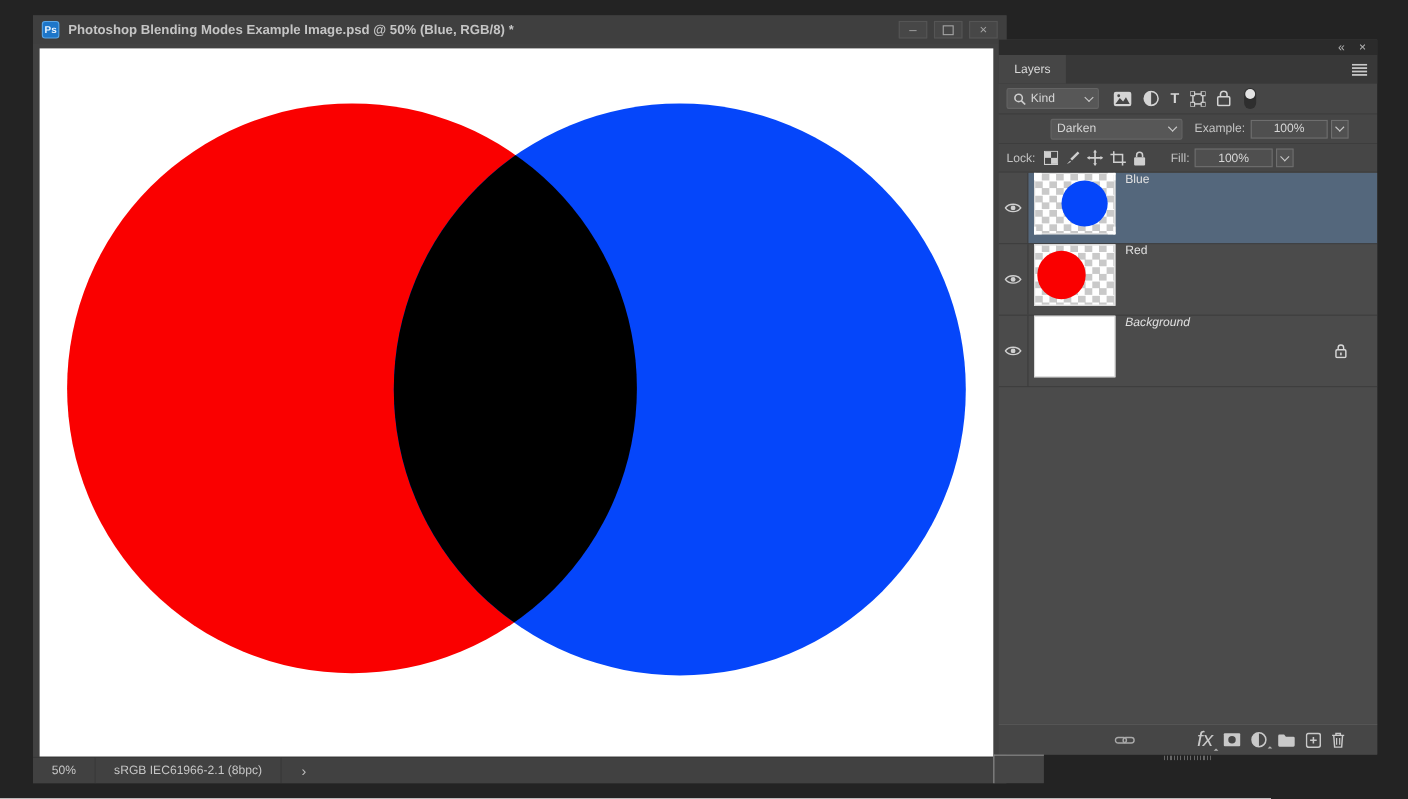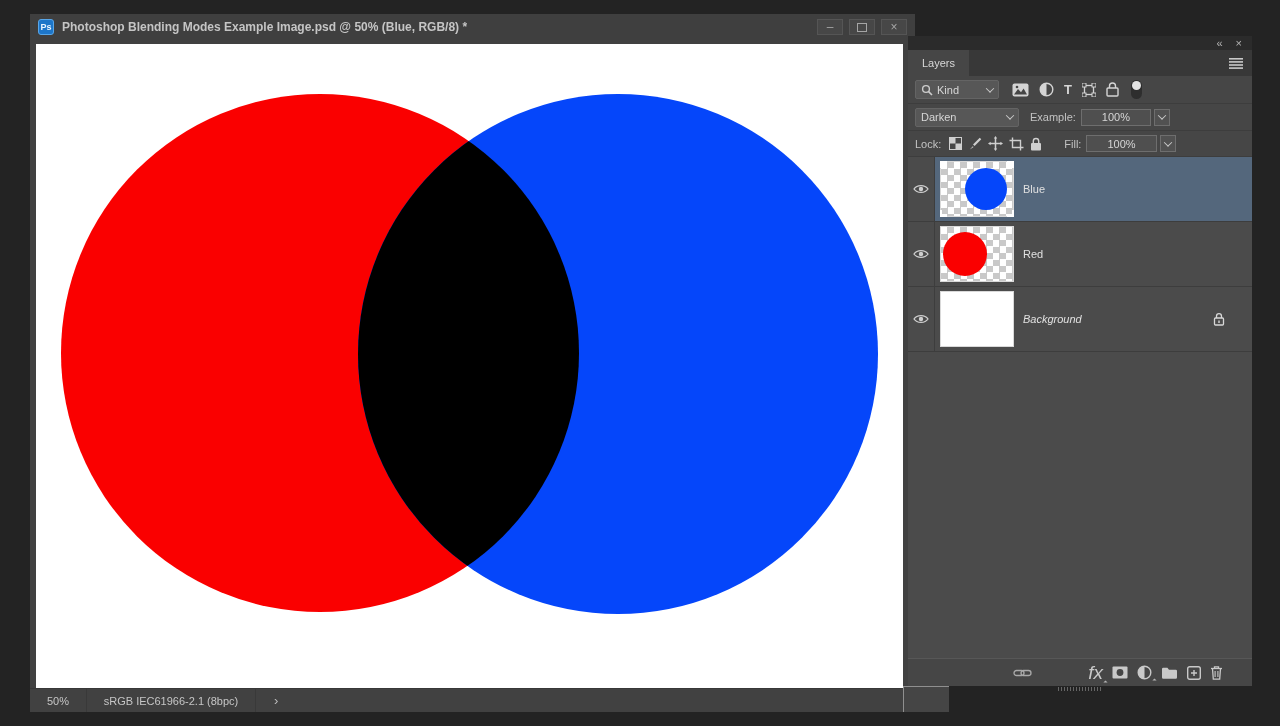--- a/index.html
+++ b/index.html
@@ -49,41 +49,41 @@
 
   .ctl-row{display:flex;align-items:center;padding:0 7px;flex:0 0 auto;box-sizing:border-box;
            border-bottom:1px solid rgba(0,0,0,0.12);}
   .filter-row{height:28px;gap:9px;}
   .blend-row{height:27px;}
   .lock-row{height:26px;}
 
   .dd{height:19px;background:#575757;border:1px solid #646464;border-radius:2px;box-sizing:border-box;
       display:flex;align-items:center;padding:0 5px;color:#d6d6d6;font-size:11px;}
   .kind-dd{width:84px;gap:4px;}
-  .blend-dd{width:104px;}
+  .blend-dd{width:120px;margin-left:40px;}
   .dd .spring{flex:1;}
   .chev{width:5px;height:5px;border-right:1.5px solid #c9c9c9;border-bottom:1.5px solid #c9c9c9;
         transform:rotate(45deg) translate(-1px,-1px);flex:0 0 auto;}
   .filter-icons{display:flex;align-items:center;gap:10px;margin-left:4px;}
   .type-glyph{font-size:13px;font-weight:bold;color:#d6d6d6;line-height:1;}
   .toggle-pill{width:11px;height:19px;border-radius:6px;background:#2e2e2e;position:relative;margin-left:2px;}
   .toggle-pill .knob{position:absolute;left:1px;top:1px;width:9px;height:9px;border-radius:50%;background:#e4e4e4;}
 
   .ctl-label{font-size:11px;color:#c3c3c3;}
   .val-box{height:17px;box-sizing:border-box;border:1px solid #6e6e6e;background:#4f4f4f;
            color:#d6d6d6;font-size:11px;display:flex;align-items:center;padding:0 20px;}
   .chev-box{height:17px;width:16px;box-sizing:border-box;border:1px solid #6e6e6e;background:#515151;
             display:flex;align-items:center;justify-content:center;margin-left:3px;}
   .lock-icons{display:flex;align-items:center;gap:6px;margin-left:8px;}
 
   .layers-list{flex:1;background:var(--list_bg,#4b4b4b);overflow:hidden;}
   .layer-row{height:65px;display:flex;border-bottom:1px solid var(--separator,#3d3d3d);box-sizing:border-box;}
   .eye-col{width:26px;flex:0 0 auto;display:flex;align-items:center;justify-content:center;
            border-right:1px solid var(--separator,#3d3d3d);}
-  .row-body{flex:1;display:flex;align-items:center;padding-left:5px;position:relative;}
+  .row-body{flex:1;display:flex;align-items:flex-start;padding-left:5px;position:relative;}
   .row-selected .row-body{background:var(--row_selected,#54677c);}
   .thumb{width:72px;height:54px;border:1px solid #d9d9d9;box-sizing:content-box;position:relative;
          flex:0 0 auto;background:#fff;}
   .checker{background-image:conic-gradient(#c9c9c9 25%,#ffffff 0 50%,#c9c9c9 0 75%,#ffffff 0);
            background-size:13px 13px;}
   .dot{position:absolute;top:50%;transform:translateY(-50%);border-radius:50%;}
   .dot-blue{width:42px;height:42px;left:24px;background:var(--blue,#0546fa);}
   .dot-red{width:44px;height:44px;left:2px;background:var(--red,#fa0000);}
   .br{position:absolute;width:7px;height:7px;box-sizing:border-box;}
   .br-tl{left:-1px;top:-1px;border-left:2px solid #fff;border-top:2px solid #fff;}

